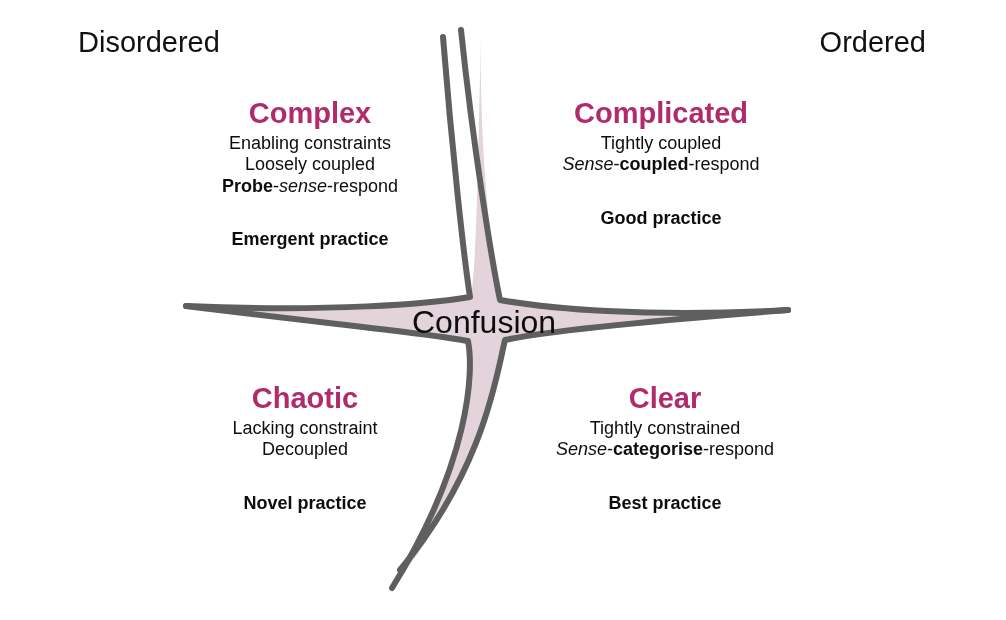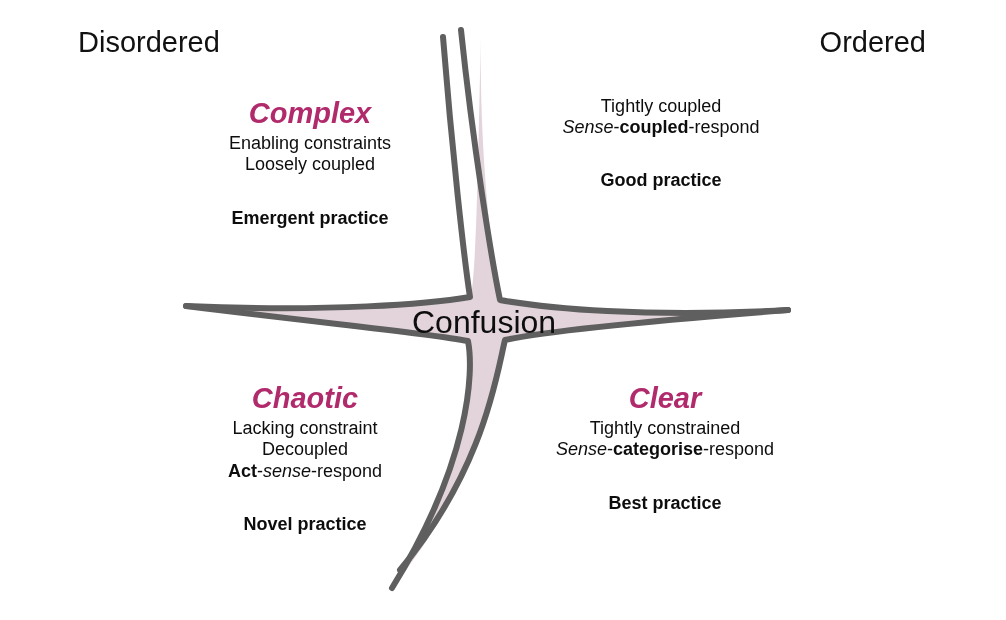--- a/index.html
+++ b/index.html
@@ -43,21 +43,20 @@
     text-align: center;
     line-height: 1.18;
   }
   .quadrant .q-title {
     display: block;
     font-size: 29px;
     font-weight: bold;
     color: #b12b6c;
     margin-bottom: 3px;
     white-space: nowrap;
-    font-style: italic;
   }
   .quadrant .q-line {
     display: block;
     font-size: 18px;
     color: #0d0d0d;
     white-space: nowrap;
   }
   .q-line.bold   { font-weight: bold; margin-top: 32px; }
   .q-line .b     { font-weight: bold; }
   .q-line .i     { font-style: italic; }
@@ -113,34 +112,35 @@
              C 497 372, 485 468, 400 570"></path>
   </svg>
 
   <div class="axis-label" id="axis-disordered">Disordered</div>
   <div class="axis-label" id="axis-ordered">Ordered</div>
 
   <div class="quadrant" id="q-complex">
     <span class="q-title">Complex</span>
     <span class="q-line">Enabling constraints</span>
     <span class="q-line">Loosely coupled</span>
+    <span class="q-line"><span class="b">Probe</span><span>-</span><span class="i">sense</span><span>-respond</span></span>
     <span class="q-line bold">Emergent practice</span>
   </div>
 
   <div class="quadrant" id="q-complicated">
+    <span class="q-title">Complicated</span>
     <span class="q-line">Tightly coupled</span>
     <span class="q-line"><span class="i">Sense</span><span>-</span><span class="b">coupled</span><span>-respond</span></span>
     <span class="q-line bold">Good practice</span>
   </div>
 
   <div class="quadrant" id="q-chaotic">
     <span class="q-title">Chaotic</span>
     <span class="q-line">Lacking constraint</span>
     <span class="q-line">Decoupled</span>
-    <span class="q-line"><span class="b">Act</span><span>-</span><span class="i">sense</span><span>-respond</span></span>
     <span class="q-line bold">Novel practice</span>
   </div>
 
   <div class="quadrant" id="q-clear">
     <span class="q-title">Clear</span>
     <span class="q-line">Tightly constrained</span>
     <span class="q-line"><span class="i">Sense</span><span>-</span><span class="b">categorise</span><span>-respond</span></span>
     <span class="q-line bold">Best practice</span>
   </div>
 

